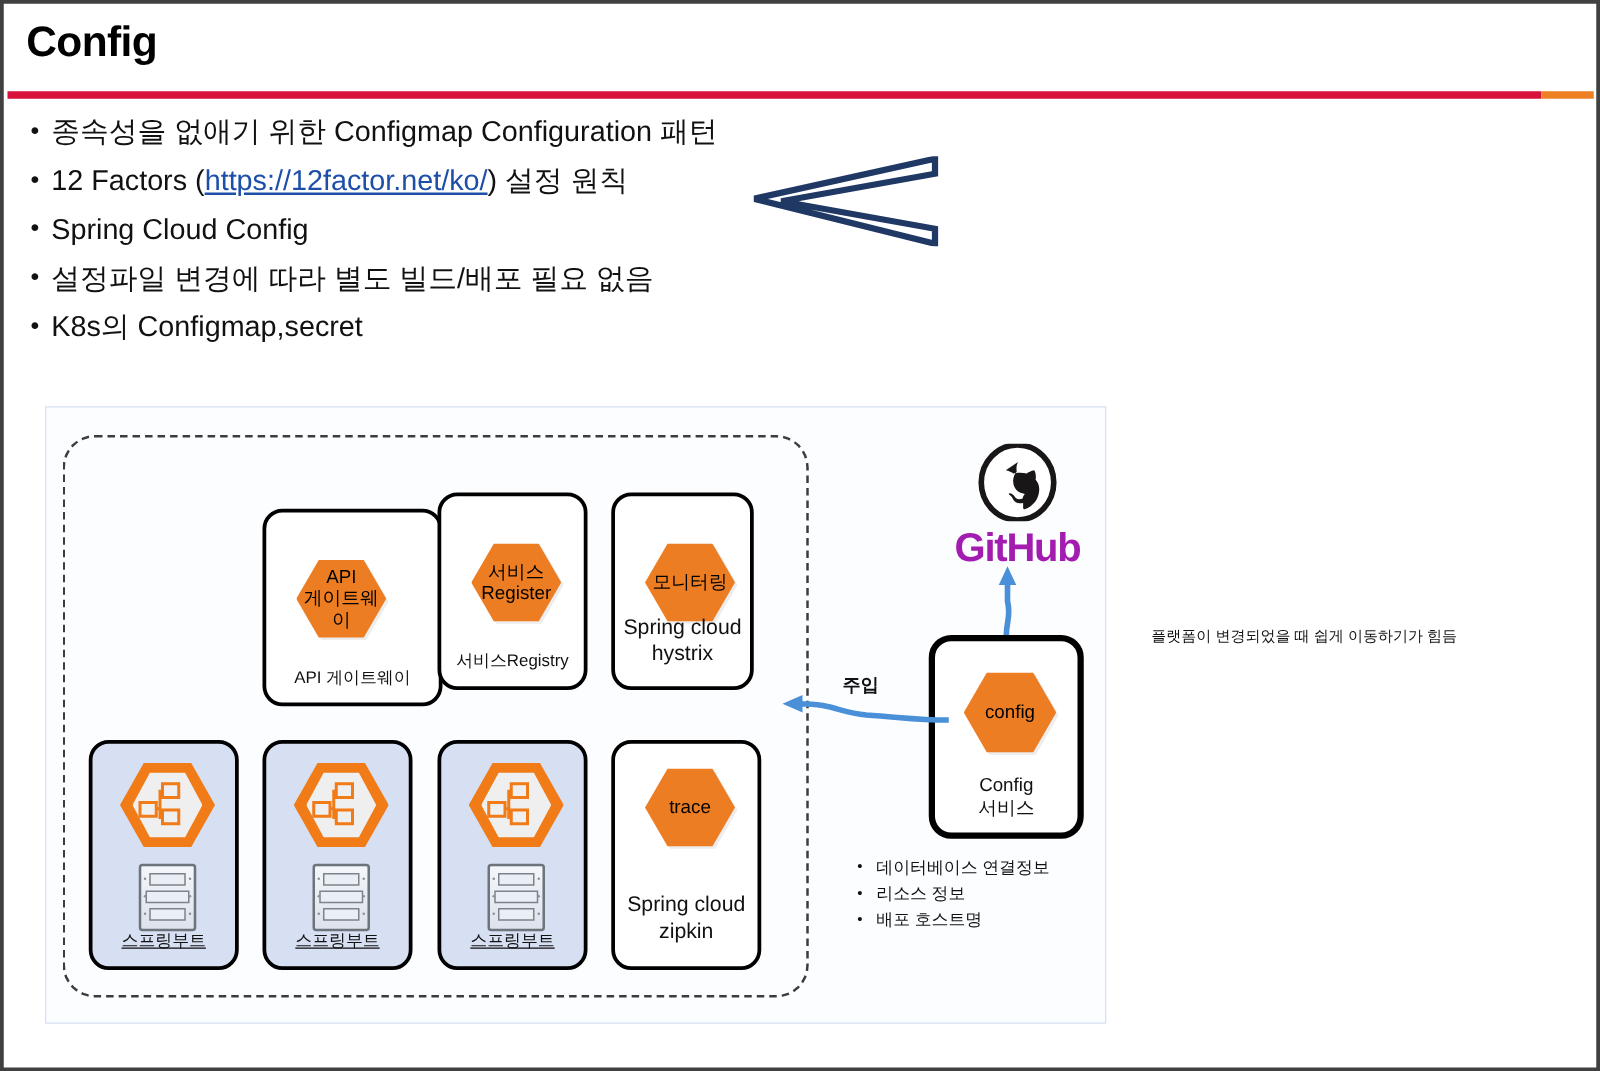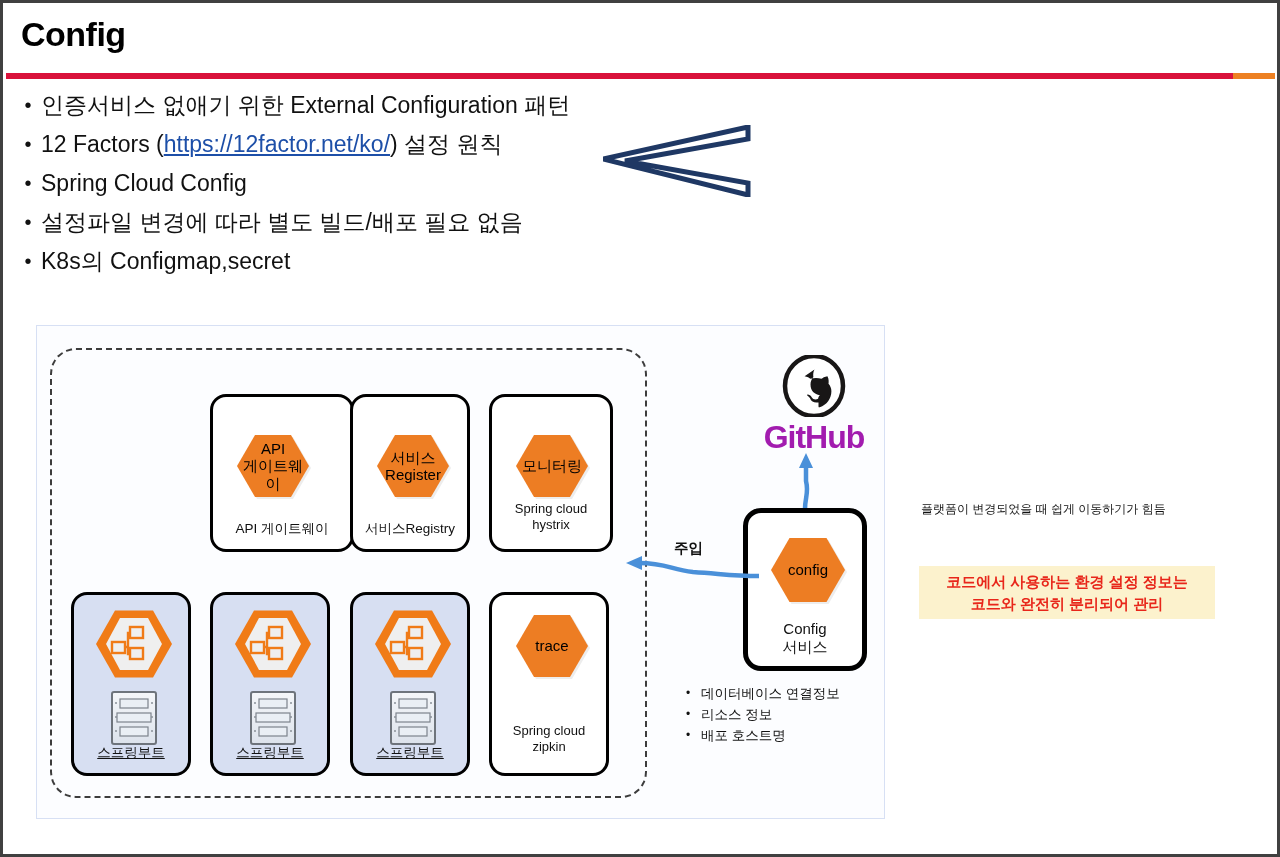--- a/index.html
+++ b/index.html
@@ -87,21 +87,21 @@
     border: 3px solid #000000; border-radius: 16px;
     background: #ffffff;
   }
   .card.blue { background: #D7DFF2; }
   .card-caption {
     position: absolute; left: 0; right: 0; bottom: 11px;
     text-align: center; font-size: 13.5px; color: #111111;
     line-height: 1.25; white-space: pre-line;
   }
   .card-caption.ul { text-decoration: underline; }
-  .card-caption.big { font-size: 13px; }
+  .card-caption.big { font-size: 17px; }
 
   
   .hex {
     position: absolute;
     display: flex; align-items: center; justify-content: center;
     text-align: center;
     background: #ED7D23;
     clip-path: polygon(25% 3%, 75% 3%, 100% 50%, 75% 97%, 25% 97%, 0% 50%);
     color: #000000; font-size: 15px; line-height: 1.15;
     white-space: pre-line;
@@ -189,21 +189,21 @@
   <div id="title-bar">
     <div id="page-title">Config</div>
   </div>
   <div id="rule-red"></div>
   <div id="rule-orange"></div>
 
   <div id="bullets">
 
     <div class="bullet-row">
       <span class="bullet-dot">•</span>
-      <span class="bullet-text">인증서비스 없애기 위한 External Configuration 패턴</span>
+      <span class="bullet-text">종속성을 없애기 위한 Configmap Configuration 패턴</span>
     </div>
 
     <div class="bullet-row">
       <span class="bullet-dot">•</span>
       <span class="bullet-text"><span>12 Factors (</span><a class="link" href="#">https://12factor.net/ko/</a><span>) 설정 원칙</span></span>
     </div>
 
     <div class="bullet-row">
       <span class="bullet-dot">•</span>
       <span class="bullet-text">Spring Cloud Config</span>
@@ -221,35 +221,35 @@
   </div>
 
   <svg id="callout-tail" viewBox="0 0 150 72">
     <polygon points="0,34 145,2 145,14 22,36 145,58 145,70" fill="#FFFFFF" stroke="#1F3864" stroke-width="5"></polygon>
   </svg>
 
   <div id="diagram-panel">
     <div id="dashed-zone"></div>
 
 
-    <div class="card" style="left:173px; top:68px; width:144px; height:158px;padding-left:24px;">
+    <div class="card" style="left:173px; top:81px; width:144px; height:158px;padding-left:24px;">
       <div class="hex-shadow" style="left:26px; top:38px; width:72px; height:66px;"></div>
       <div class="hex" style="left:24px; top:36px; width:72px; height:66px;">API
 게이트웨이</div>
       <div class="card-caption">API 게이트웨이</div>
     </div>
 
     <div class="card" style="left:313px; top:68px; width:120px; height:158px;">
       <div class="hex-shadow" style="left:26px; top:38px; width:72px; height:66px;"></div>
       <div class="hex" style="left:24px; top:36px; width:72px; height:66px;">서비스
 Register</div>
       <div class="card-caption">서비스Registry</div>
     </div>
 
-    <div class="card" style="left:452px; top:68px; width:124px; height:158px;">
+    <div class="card" style="left:452px; top:68px; width:114px; height:158px;">
       <div class="hex-shadow" style="left:26px; top:38px; width:72px; height:66px;"></div>
       <div class="hex" style="left:24px; top:36px; width:72px; height:66px;">모니터링</div>
       <div class="card-caption big" style="bottom:16px;">Spring cloud
 hystrix</div>
     </div>
 
     <div class="card blue" style="left:34px; top:266px; width:120px; height:184px;">
       <div>
         <div class="sb-hex" style="left:22px; top:14px;">
           <div class="sb-hex-inner"></div>
@@ -383,18 +383,14 @@
       <span>리소스 정보</span>
     </div>
     <div class="cb-row">
       <span class="cb-dot">•</span>
       <span>배포 호스트명</span>
     </div>
   </div>
 
   <div id="note-platform">플랫폼이 변경되었을 때 쉽게 이동하기가 힘듬</div>
 
-  <div id="note-highlight">
-    <div id="note-highlight-text">코드에서 사용하는 환경 설정 정보는
-코드와 완전히 분리되어 관리</div>
-  </div>
 
 </div>
 
 </body></html>

